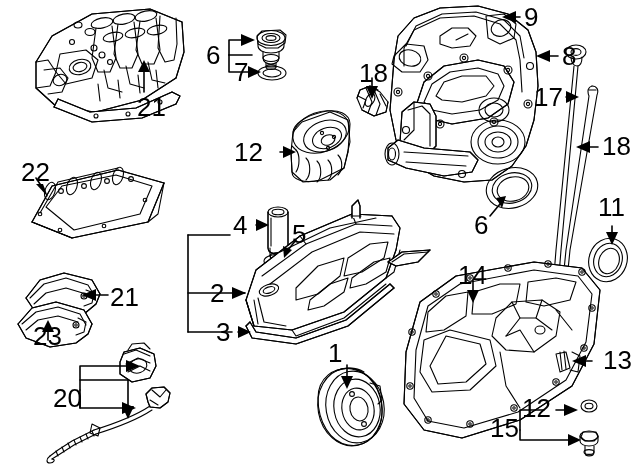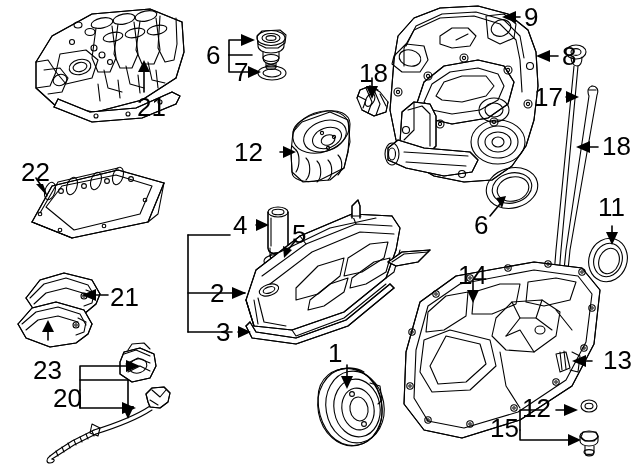--- a/index.html
+++ b/index.html
@@ -534,16 +534,16 @@
   <div class="callout" style="left:590px;top:347px;margin-left:13px;">13</div>
   <div class="callout" style="left:458px;top:262px;">14</div>
   <div class="callout" style="left:490px;top:415px;">15</div>
   <div class="callout" style="left:522px;top:395px;">12</div>
   <div class="callout" style="left:534px;top:84px;">17</div>
   <div class="callout" style="left:602px;top:133px;">18</div>
   <div class="callout" style="left:359px;top:60px;">18</div>
   <div class="callout" style="left:53px;top:385px;">20</div>
   <div class="callout" style="left:137px;top:94px;text-align:right;">21</div>
   <div class="callout" style="left:21px;top:159px;">22</div>
-  <div class="callout" style="left:33px;top:357px;">23</div>
+  <div class="callout" style="left:33px;top:323px;">23</div>
   <div class="callout" style="left:110px;top:284px;">21</div>
 
 </div>
 
 </body></html>

